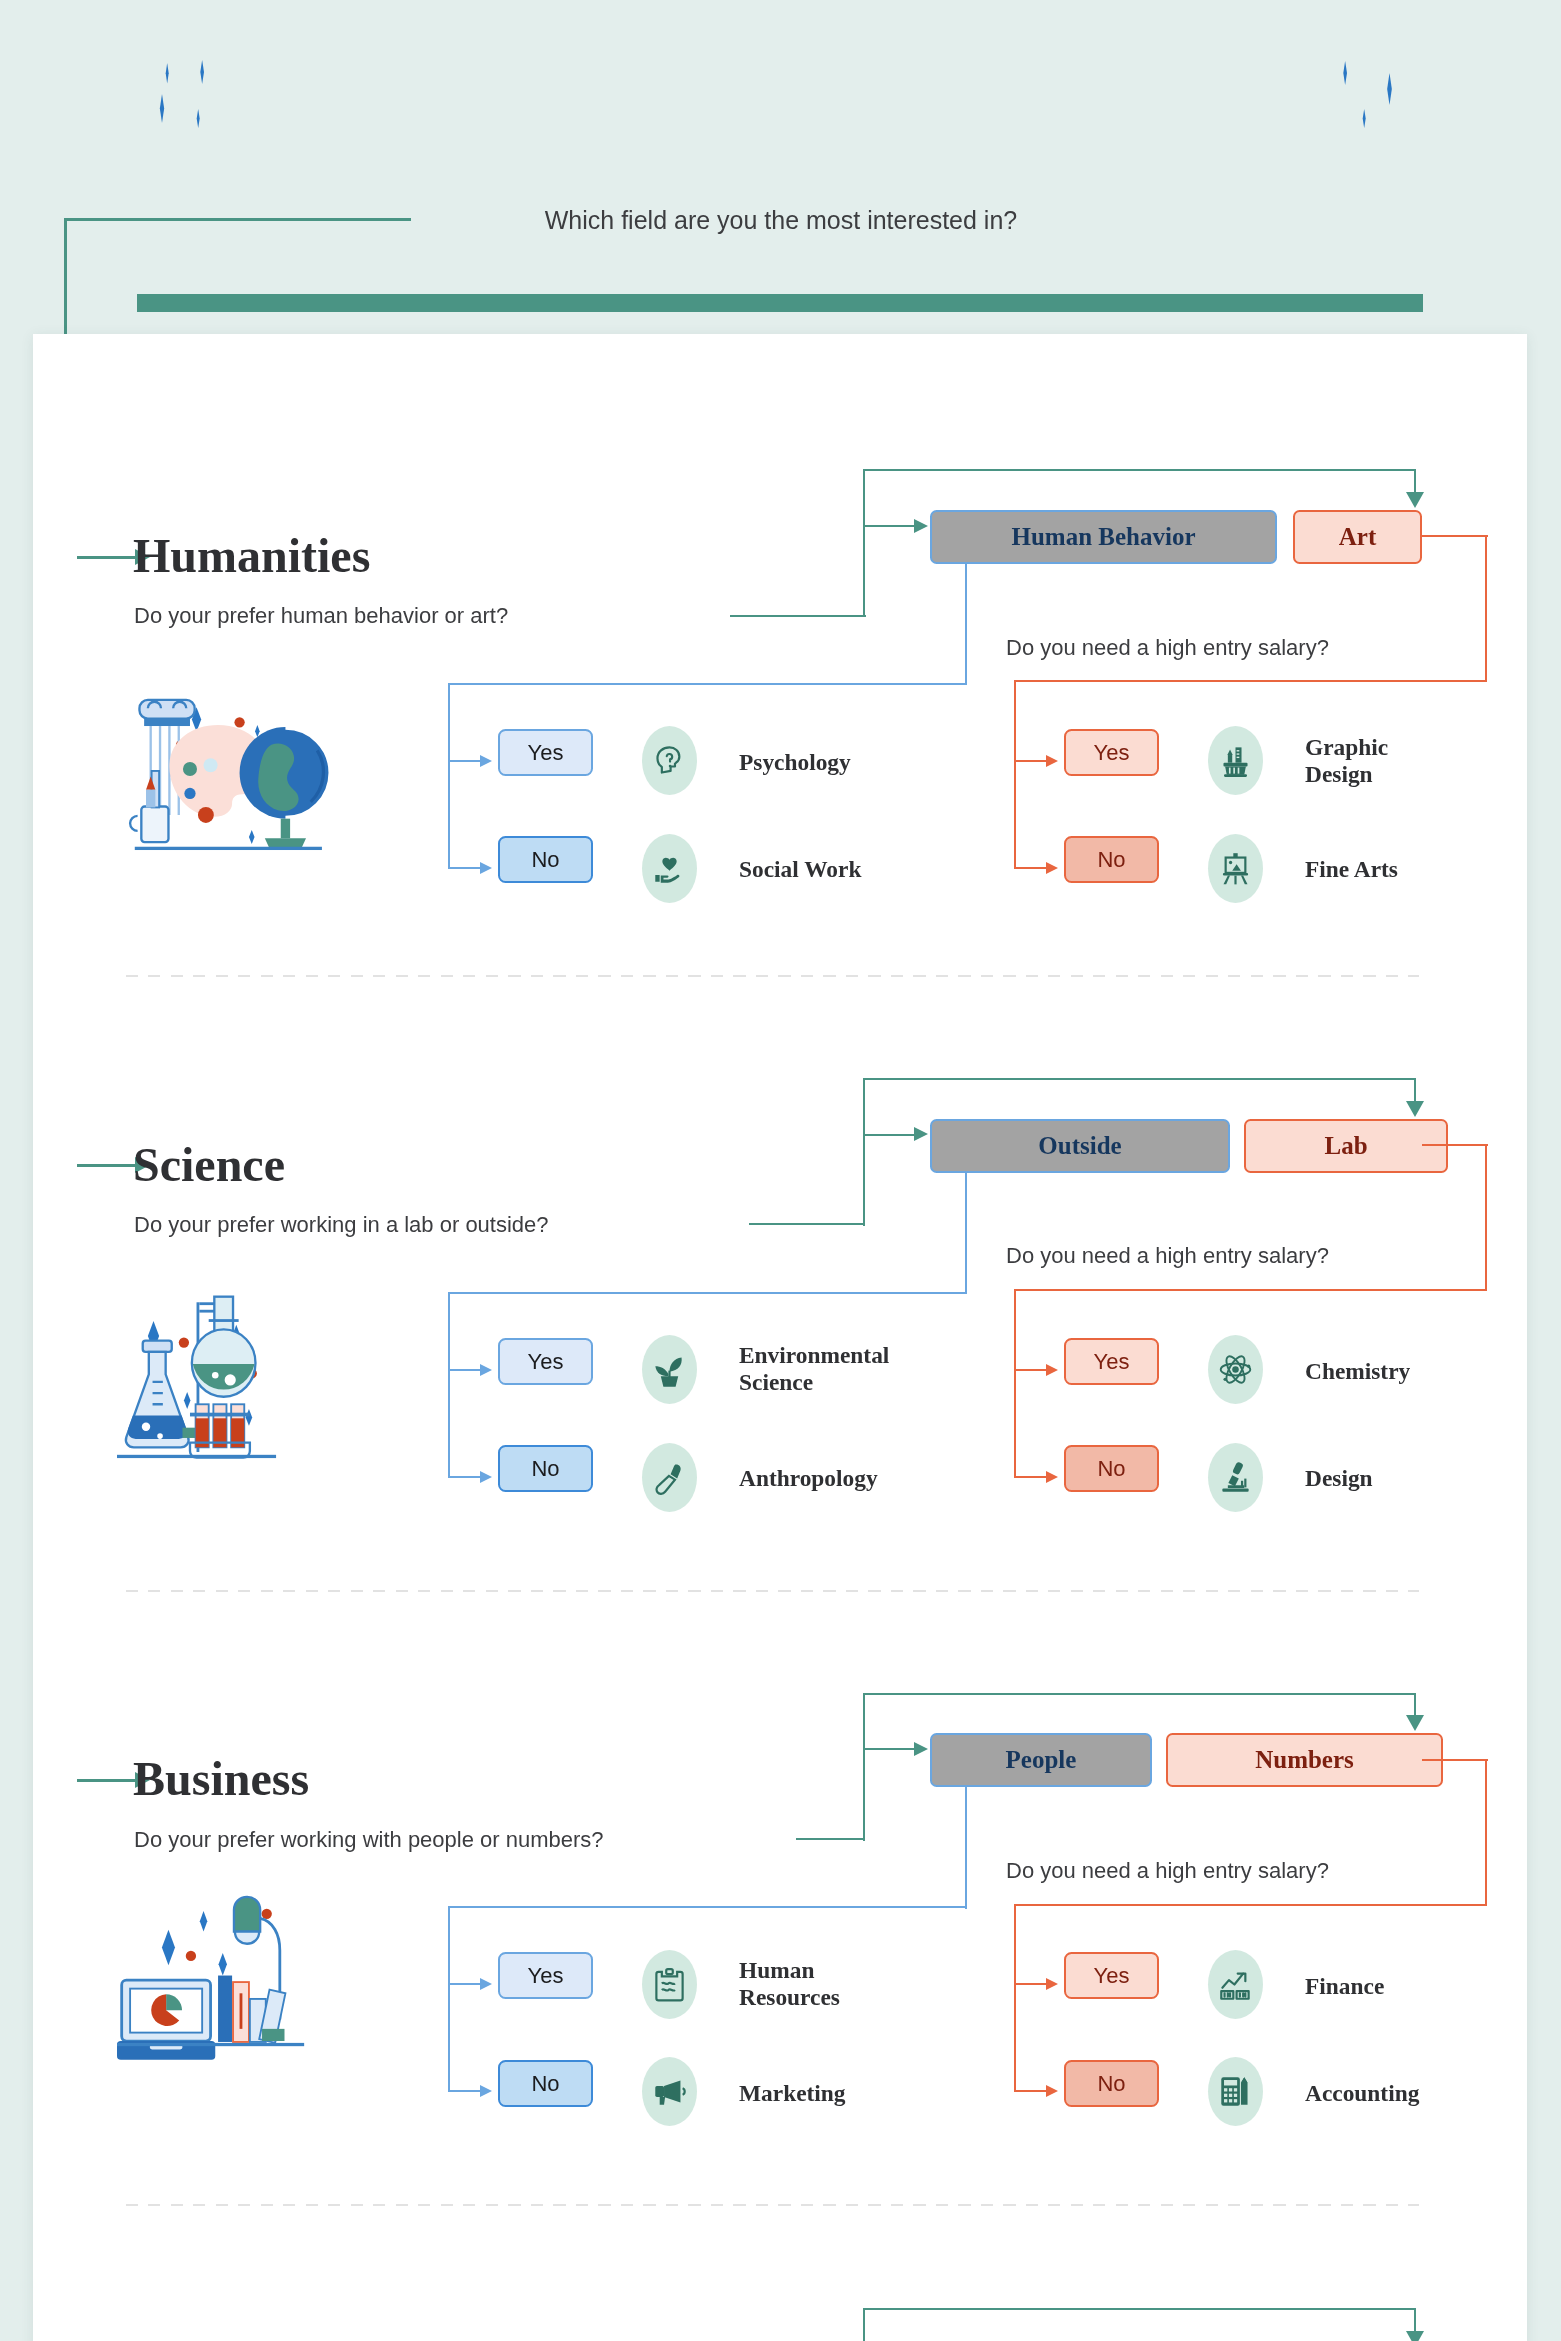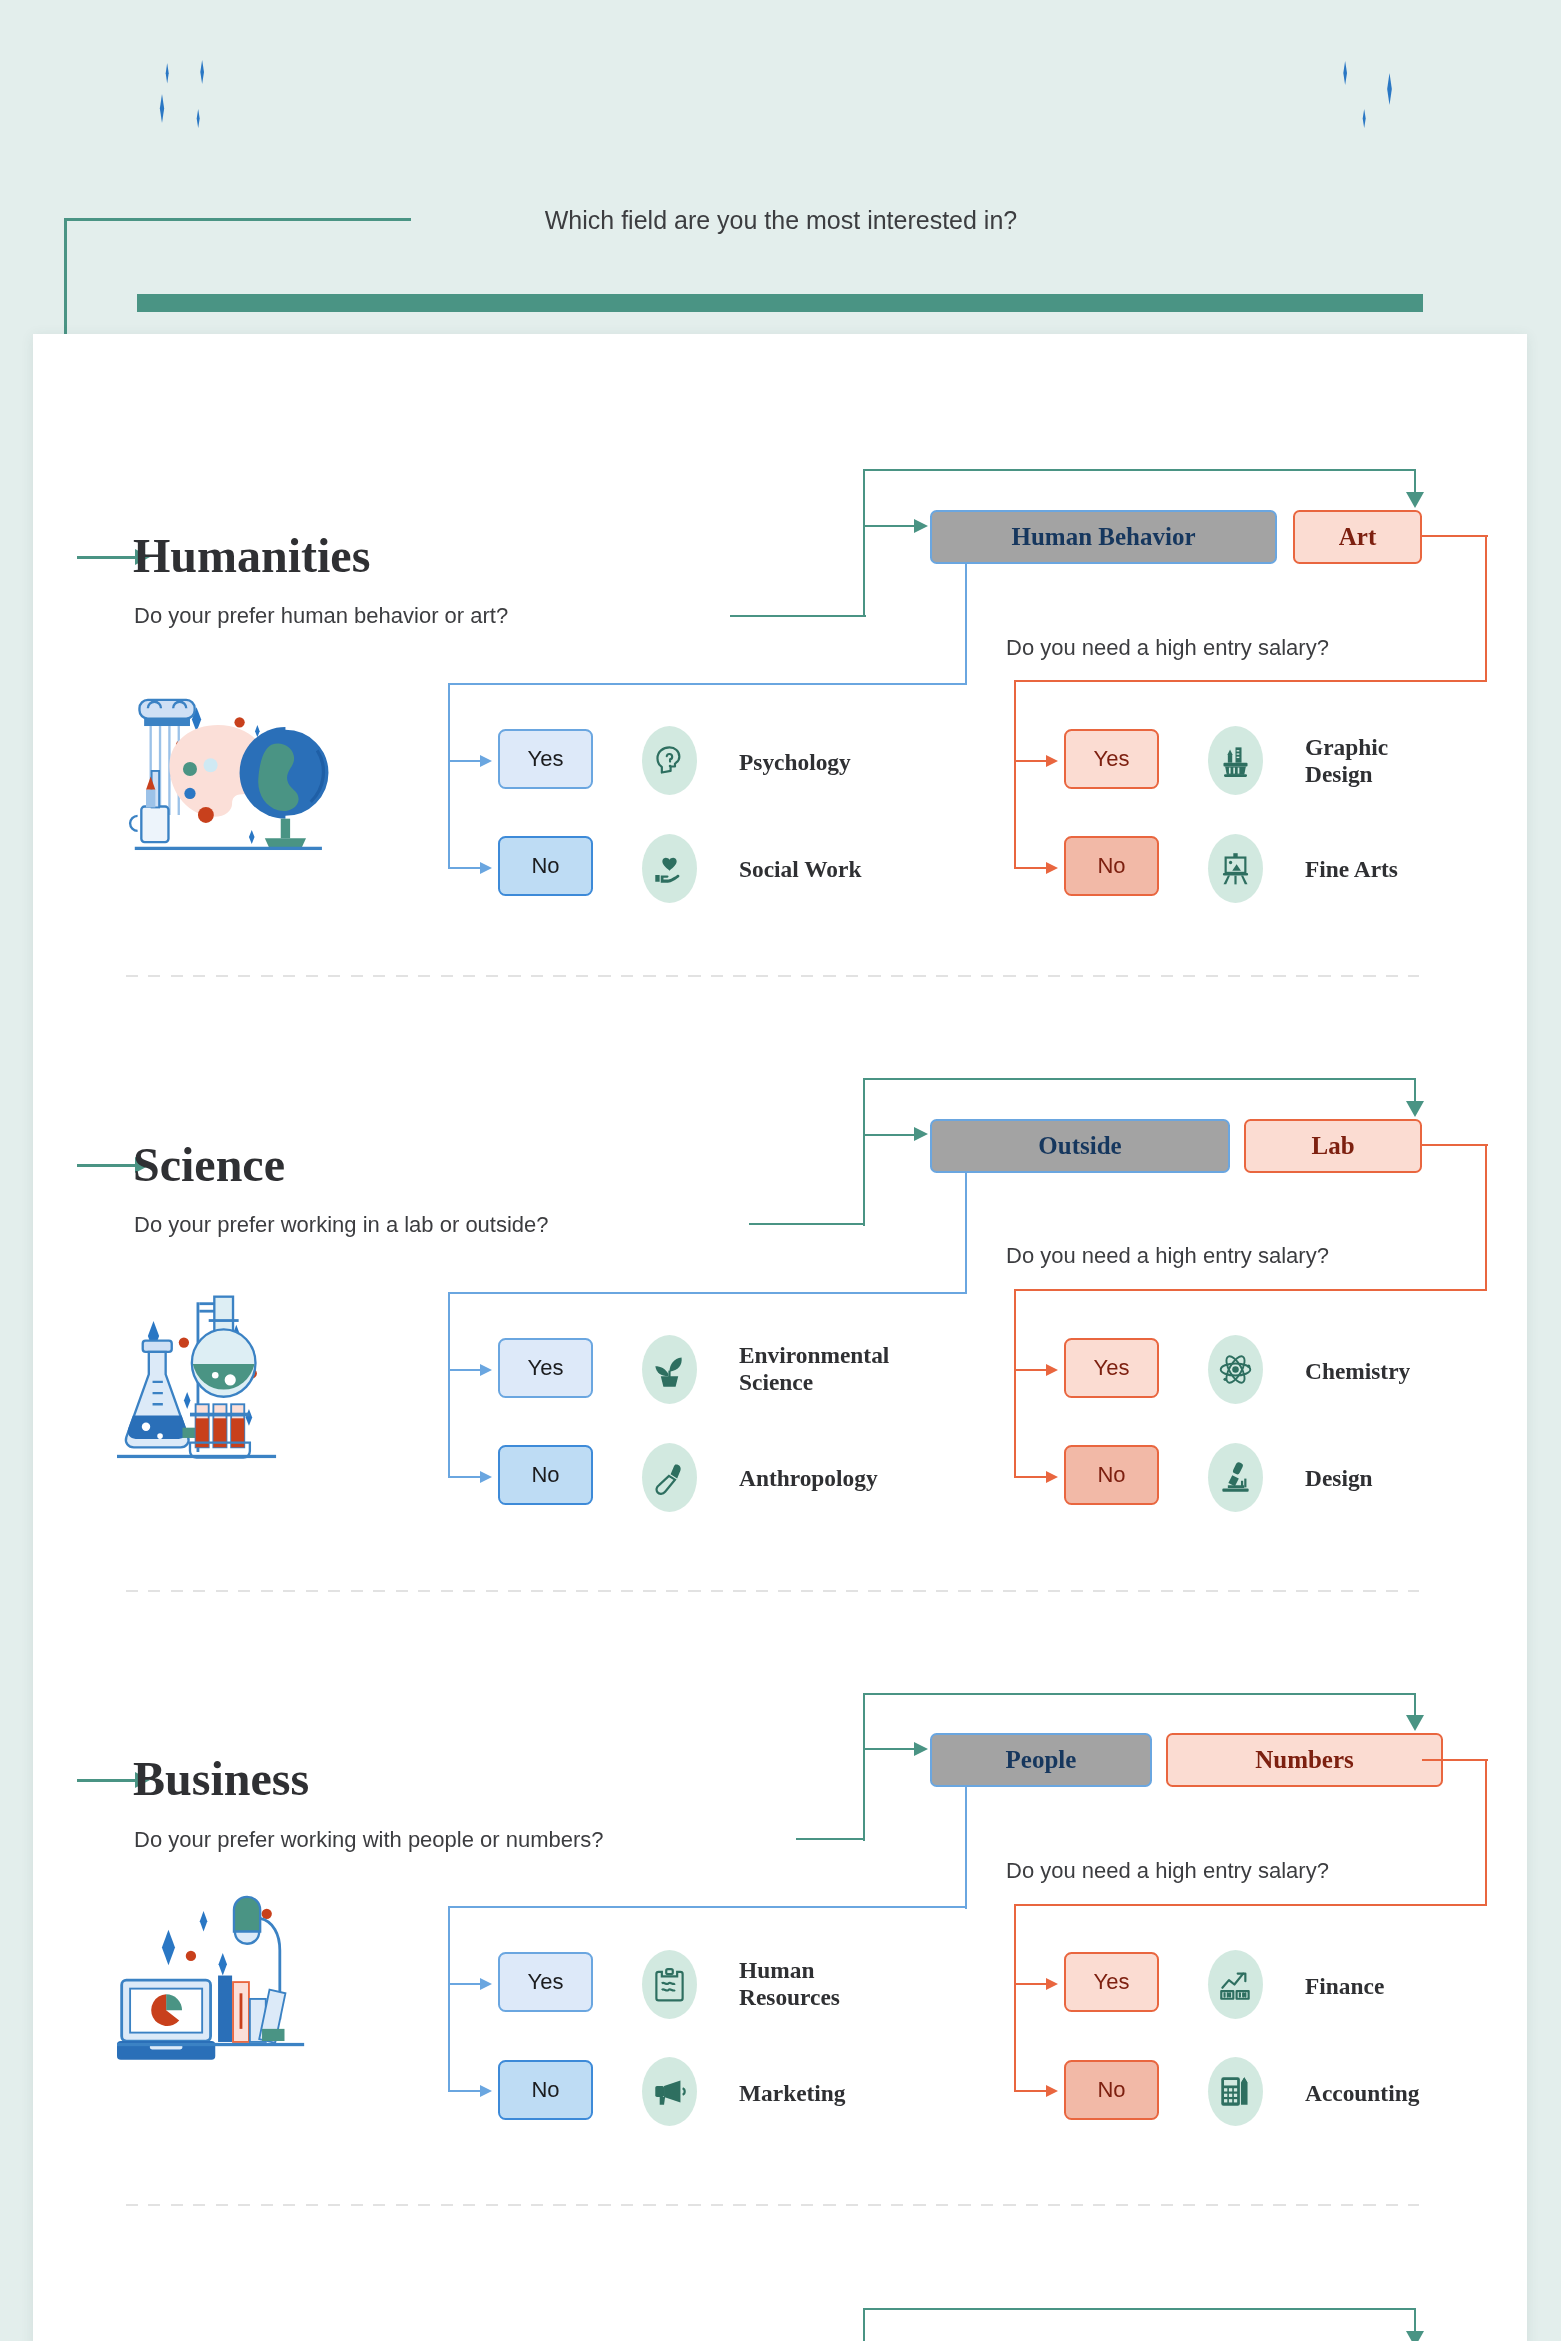--- a/index.html
+++ b/index.html
@@ -126,21 +126,21 @@
     position: absolute;
     font-size: 22px;
     color: #3c3d40;
     white-space: nowrap;
     margin-top: 35px;
   }
 
   
   .yn-box {
     position: absolute;
-    width: 95px; height: 60px;
+    width: 95px; height: 47px;
     border-radius: 7.5px;
     display: flex; align-items: center; justify-content: center;
     font-size: 22px;
   }
   .yn-yes-blue { background: #dde9f9; border: 2.3px solid #6aa6e0; color: #1b1c1e; }
   .yn-no-blue  { background: #bedcf4; border: 2.3px solid #3d8ad8; color: #1b1c1e; }
   .yn-yes-red  { background: #fbdcd2; border: 2.3px solid #e9663f; color: #7d2010; }
   .yn-no-red   { background: #f2b9a7; border: 2.3px solid #e9663f; color: #7d2010; }
 
   
@@ -376,21 +376,21 @@
 
   <div class="ln ln-h green" style="left:749px; top:1223px; width:116px;"></div>
   <div class="ln ln-v green" style="left:863px; top:1078px; height:148px;"></div>
   <div class="ln ln-h green" style="left:863px; top:1078px; width:553px;"></div>
   <div class="ln ln-h green" style="left:863px; top:1134px; width:52px;"></div>
   <div class="ah-right-green" style="left:914px; top:1127px;"></div>
   <div class="ln ln-v green" style="left:1414px; top:1078px; height:24px;"></div>
   <div class="ah-down-green" style="left:1406px; top:1101px;"></div>
 
   <div class="choice-box choice-blue" style="left:930px; top:1119px; width:300px;">Outside</div>
-  <div class="choice-box choice-red" style="left:1244px; top:1119px; width:178px;">Lab</div>
+  <div class="choice-box choice-red" style="left:1244px; top:1119px; width:204px;">Lab</div>
 
   <div class="salary-q" style="left:1006px; top:1208px;">Do you need a high entry salary?</div>
 
   <div class="ln ln-v blue" style="left:965px; top:1172px; height:122px;"></div>
   <div class="ln ln-h blue" style="left:448px;  top:1292px; width:519px;"></div>
   <div class="ln ln-v blue" style="left:448px;  top:1292px; height:185px;"></div>
   <div class="ln ln-h blue" style="left:448px;  top:1369px; width:34px;"></div>
   <div class="ah-right-blue" style="left:480px; top:1364px;"></div>
   <div class="ln ln-h blue" style="left:448px;  top:1476px; width:34px;"></div>
   <div class="ah-right-blue" style="left:480px; top:1471px;"></div>

